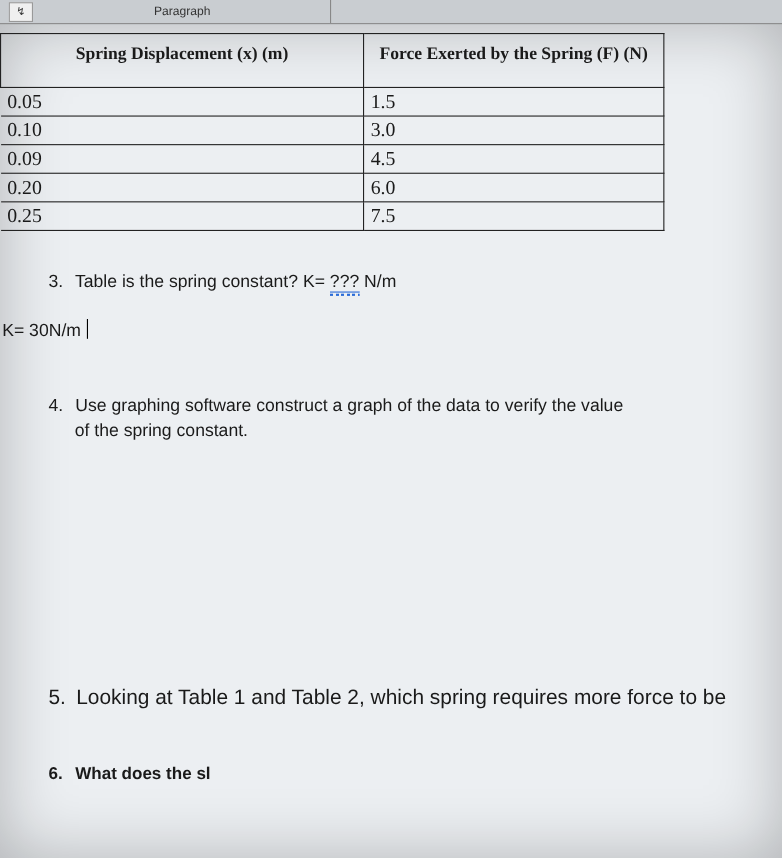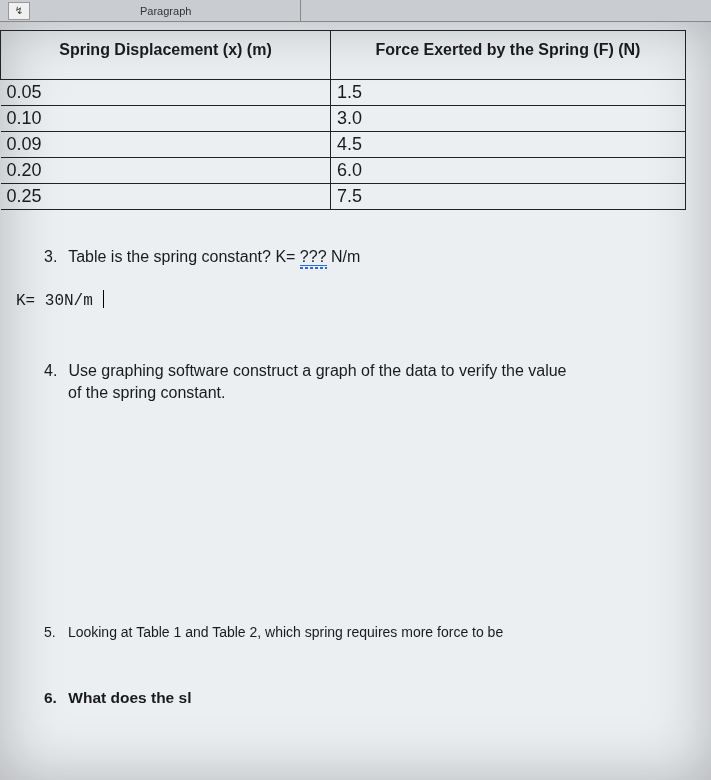--- a/index.html
+++ b/index.html
@@ -44,23 +44,24 @@
   }
   .page {
     position: absolute;
     top: 22px; left: 0; right: 0; bottom: 0;
     background: #eceff2;
     padding: 0;
     box-shadow: inset 0 0 60px rgba(0,0,0,0.25);
   }
   table.data {
     border-collapse: collapse;
-    width: 686px;
+    width: 604px;
     margin-top: 8px;
     font-size: 16px;
+    font-family: Liberation Serif, serif;
   }
   table.data th {
     border: 1.5px solid #222;
     padding: 10px 8px 20px 8px;
     font-weight: bold;
     text-align: center;
     background: transparent;
   }
   table.data td {
     border: 1.5px solid #222;
@@ -85,34 +86,33 @@
   .underline-err::after {
     content: "";
     position: absolute;
     left: 0; right: 0; bottom: -4px;
     height: 2px;
     background: repeating-linear-gradient(90deg, #2a6bd8 0 3px, transparent 3px 5px);
   }
   .k-answer {
     margin-top: 22px;
     margin-left: -44px;
-    padding-left: 16px;
+    padding-left: 2px;
     position: relative;
-    font-family: Liberation Mono, monospace;
   }
   .cursor::after {
     content: "";
     display: inline-block;
     width: 1px; height: 18px;
     background: #000;
     vertical-align: -3px;
     margin-left: 1px;
   }
   .q4 { margin-top: 48px; }
-  .q5 { margin-top: 220px; font-size: 14px; }
+  .q5 { margin-top: 220px; font-size: 19px; }
   .q6 { margin-top: 46px; font-size: 15.5px; font-weight: bold; }
   .indent { margin-left: 24px; }
   .num { display: inline-block; width: 20px; }
   .cutoff {
     overflow: hidden;
     white-space: nowrap;
     max-width: 200px;
     display: inline-block;
     vertical-align: bottom;
   }

